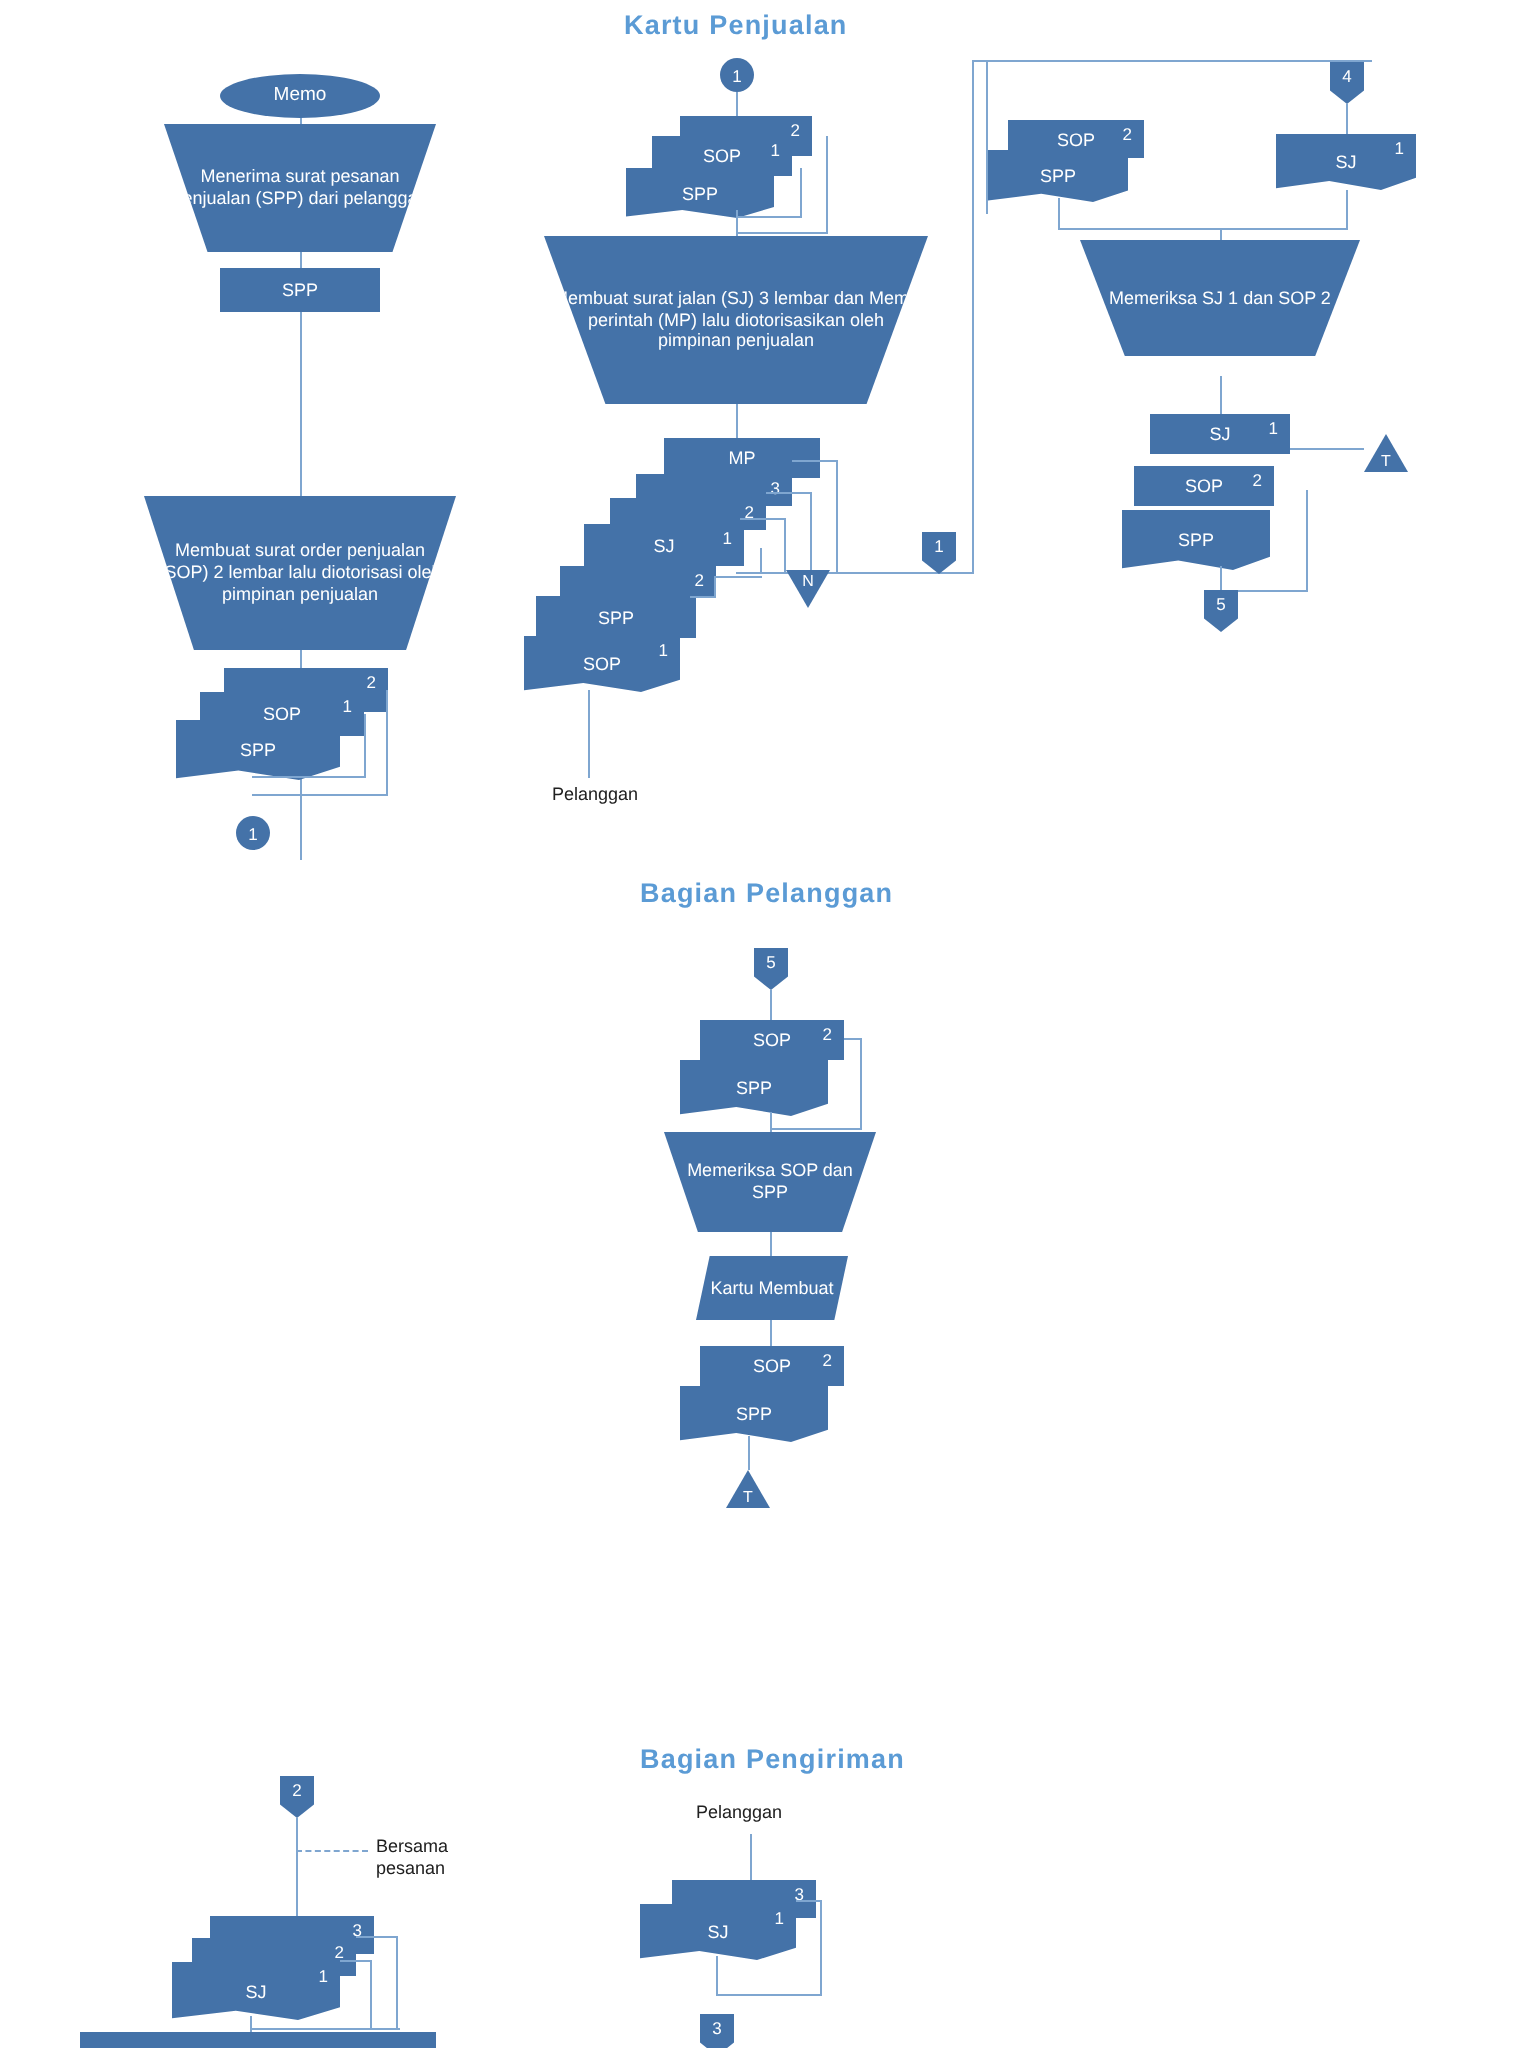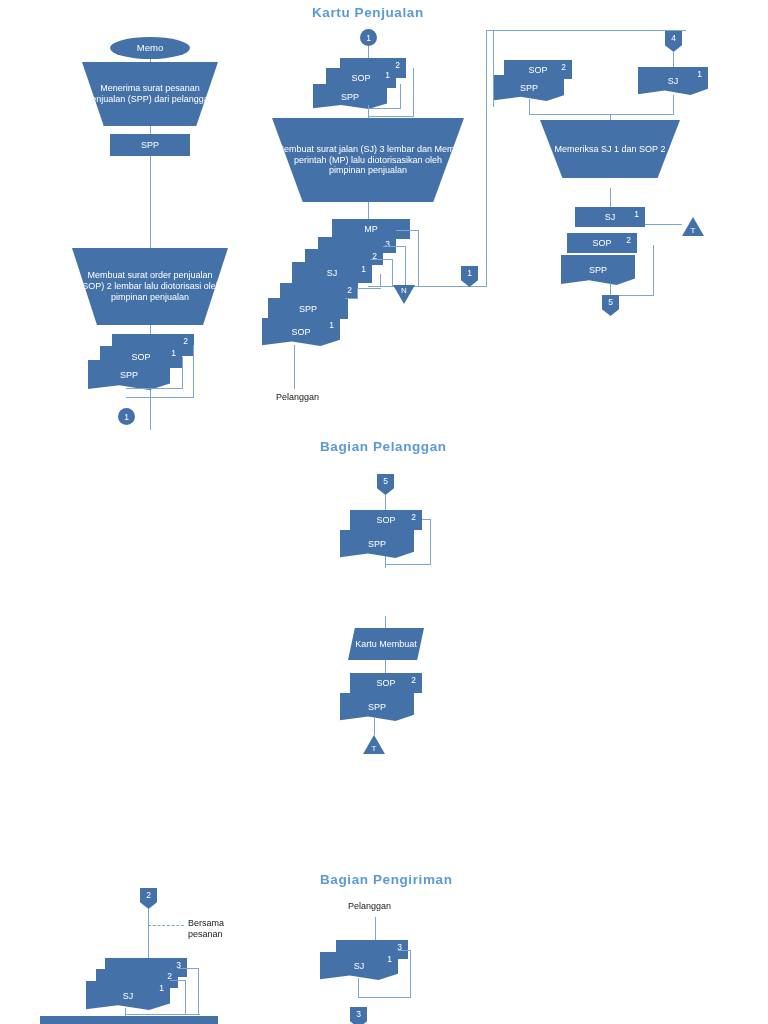--- a/index.html
+++ b/index.html
@@ -299,20 +299,21 @@
   </div>
   <div class="doc" style="left:340px; top:530px; width:74px; height:28px;">
     <span>SPP</span>
   </div>
 
   <div class="ln v" style="left:430px; top:519px; height:45px;"></div>
   <div class="ln h" style="left:422px; top:519px; width:9px;"></div>
   <div class="ln h" style="left:385px; top:564px; width:46px;"></div>
   <div class="ln v" style="left:385px; top:556px; height:12px;"></div>
 
+  <div class="node trapz" style="left:332px; top:566px; width:106px; height:50px;">Memeriksa SOP dan SPP</div>
 
   <div class="ln v" style="left:385px; top:616px; height:13px;"></div>
 
   <div class="node parallel" style="left:348px; top:628px; width:76px; height:32px;">Kartu Membuat</div>
 
   <div class="ln v" style="left:385px; top:660px; height:13px;"></div>
 
   <div class="doc flat" style="left:350px; top:673px; width:72px; height:20px;">
     <span>SOP</span>
     <span class="copy-no">2</span>

